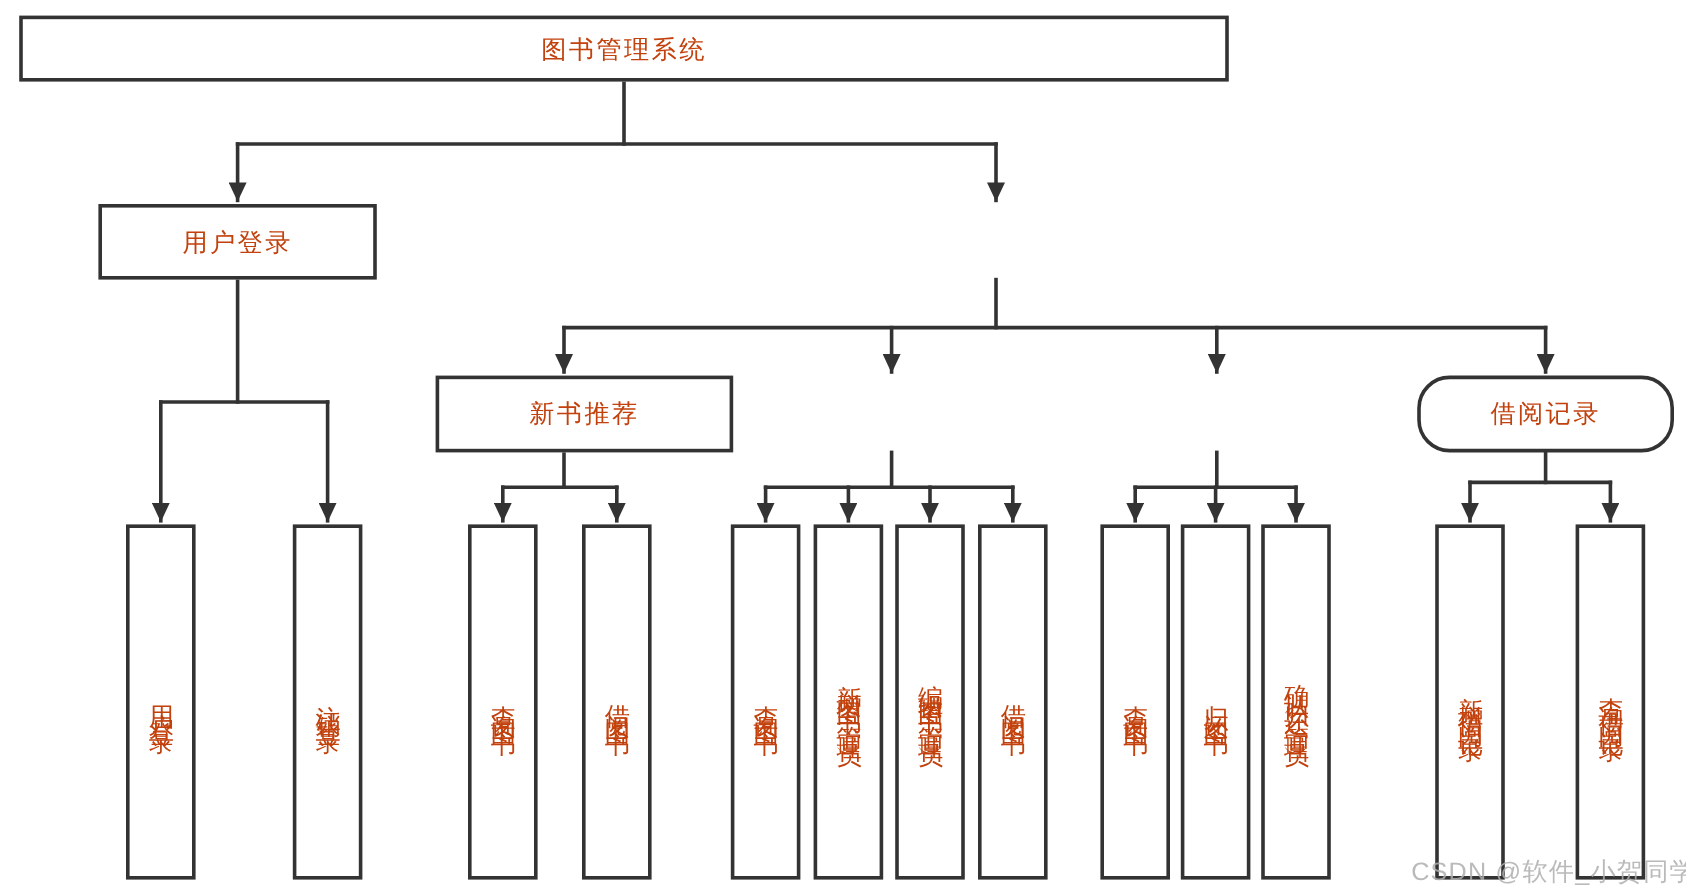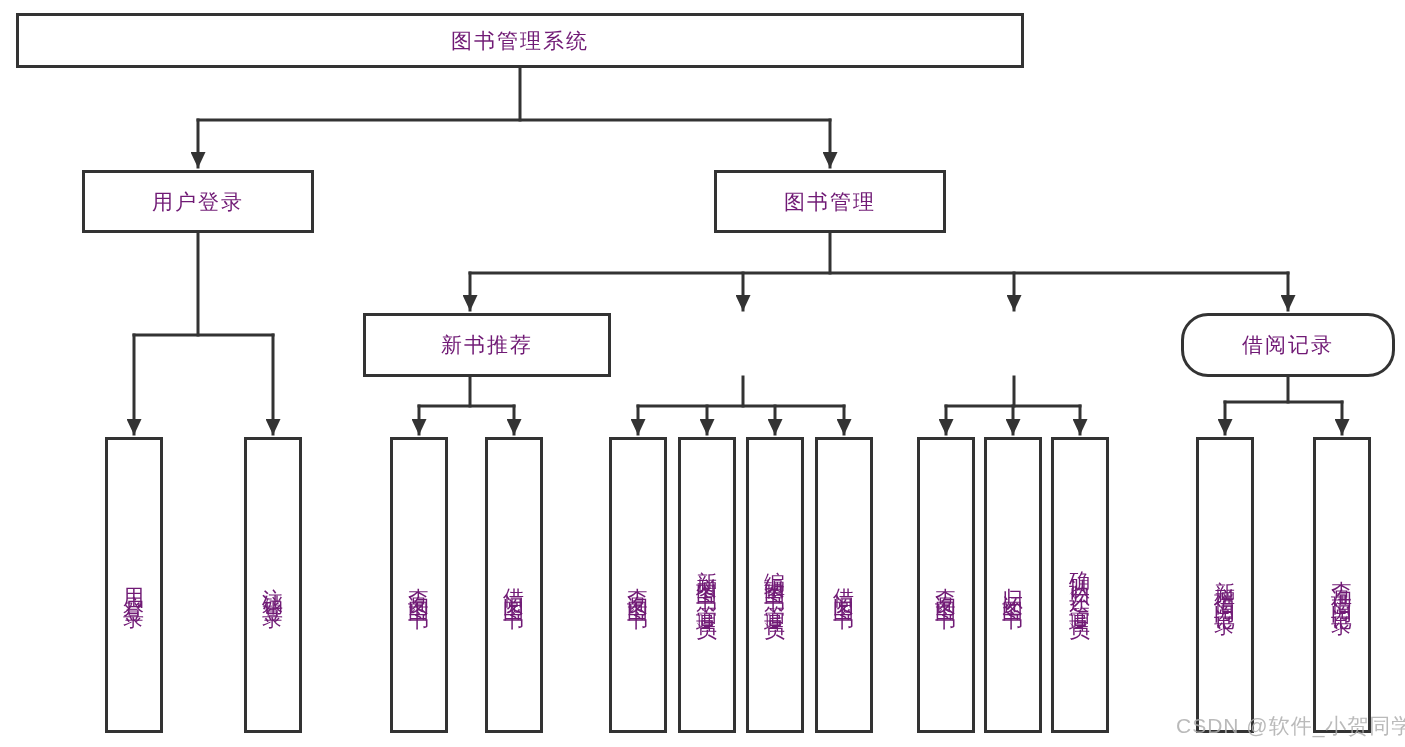--- a/index.html
+++ b/index.html
@@ -11,21 +11,21 @@
     font-family:"Liberation Sans", sans-serif;
     overflow:hidden;
   }
   .edges{position:absolute;left:0;top:0;width:1405px;height:747px;}
   .box{
     position:absolute;
     box-sizing:border-box;
     background:#ffffff;
     border:3px solid #333333;
     display:flex;align-items:center;justify-content:center;
-    color:#701a75;
+    color:#c2410c;
   }
   .box.h span{
     font-size:21px;
     letter-spacing:2px;
     white-space:nowrap;
   }
   .box.v span{
     writing-mode:vertical-rl;
     text-orientation:mixed;
     font-size:21px;
@@ -98,23 +98,20 @@
     </g>
   </svg>
 
   <div class="box h" style="left:16px;top:13px;width:1008px;height:55px;">
     <span>图书管理系统</span>
   </div>
 
   <div class="box h" style="left:82px;top:170px;width:232px;height:63px;">
     <span>用户登录</span>
   </div>
-  <div class="box h" style="left:714px;top:170px;width:232px;height:63px;">
-    <span>图书管理</span>
-  </div>
 
   <div class="box h" style="left:363px;top:313px;width:248px;height:64px;">
     <span>新书推荐</span>
   </div>
   <div class="box h" style="left:1181px;top:313px;width:214px;height:64px;border-radius:27px;">
     <span>借阅记录</span>
   </div>
 
   <div class="box v" style="left:105px;top:437px;width:58px;height:296px;">
     <span>用户登录</span>

